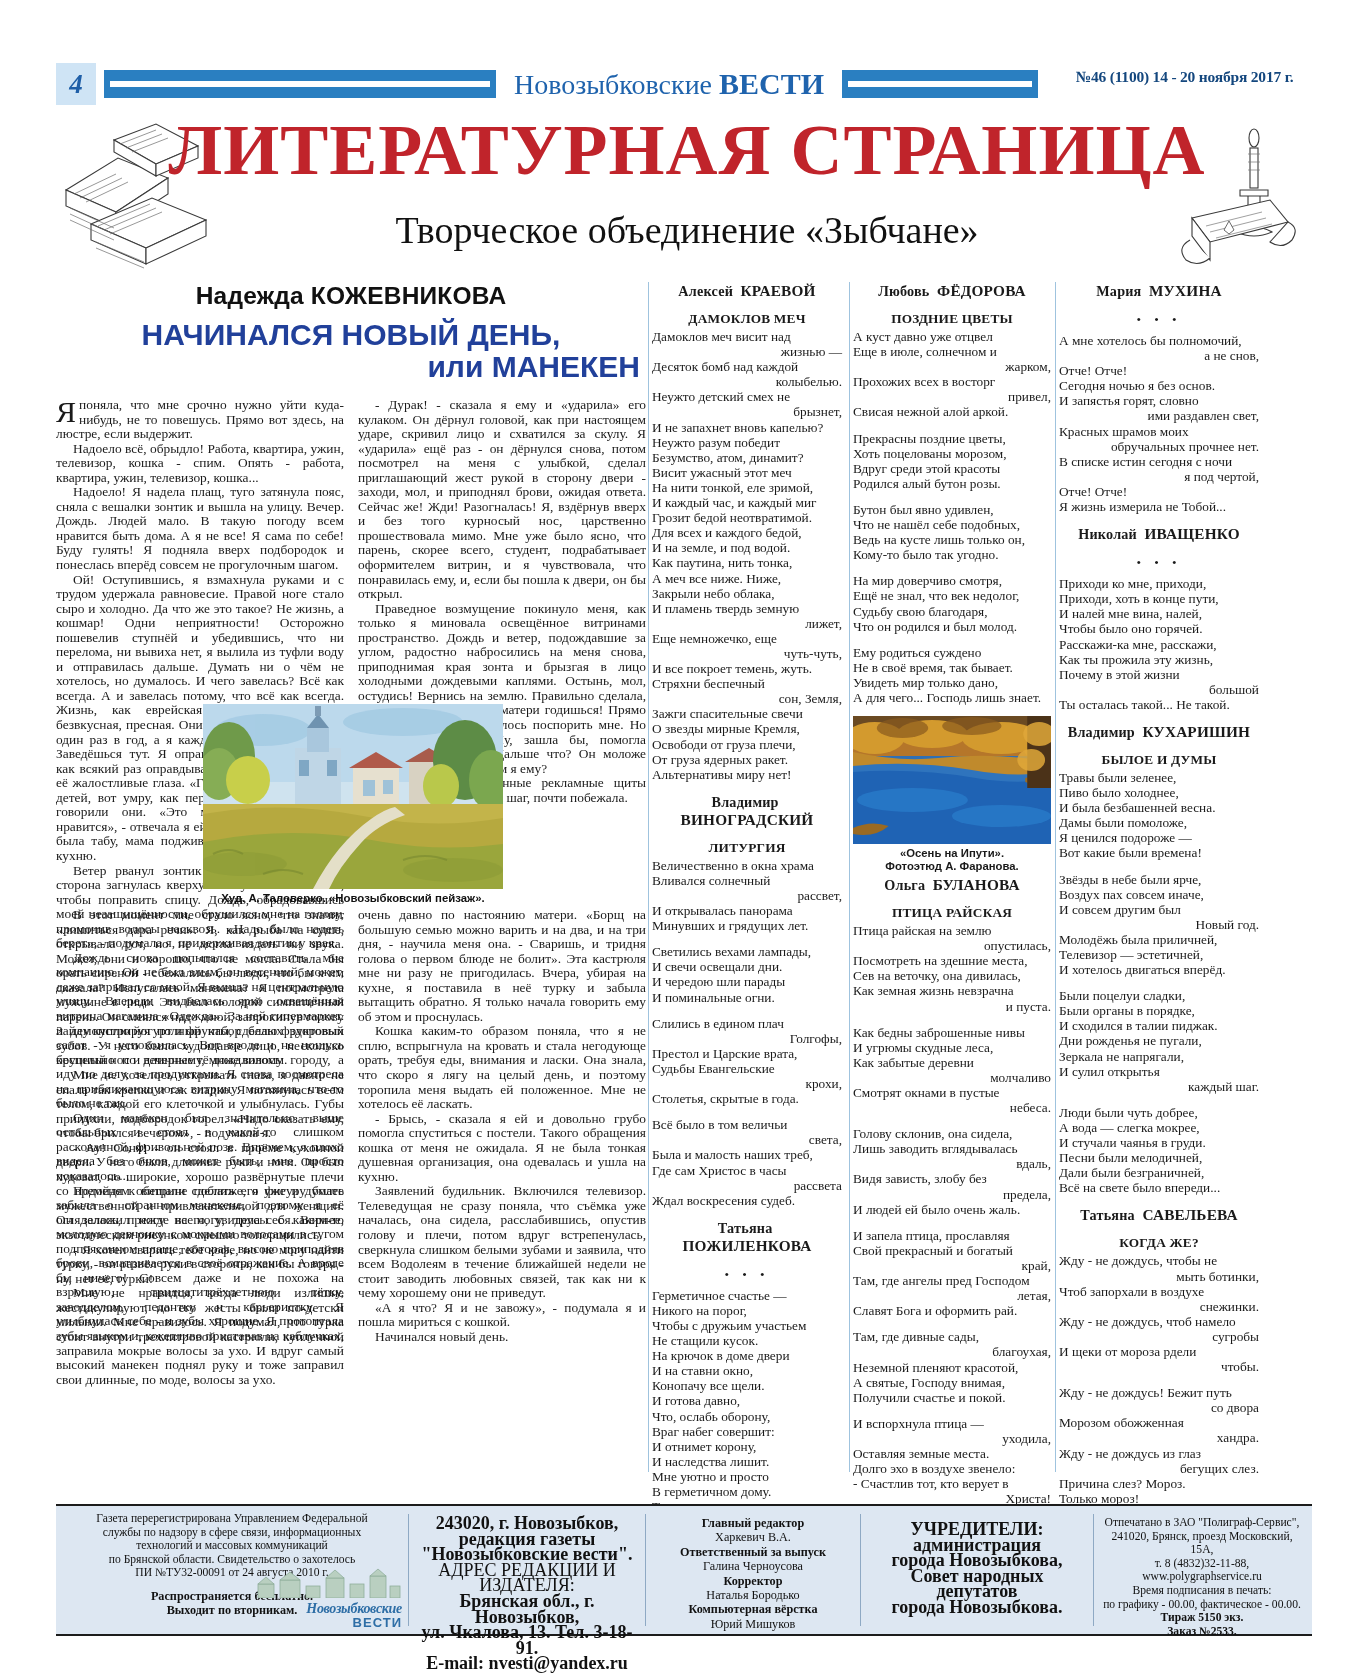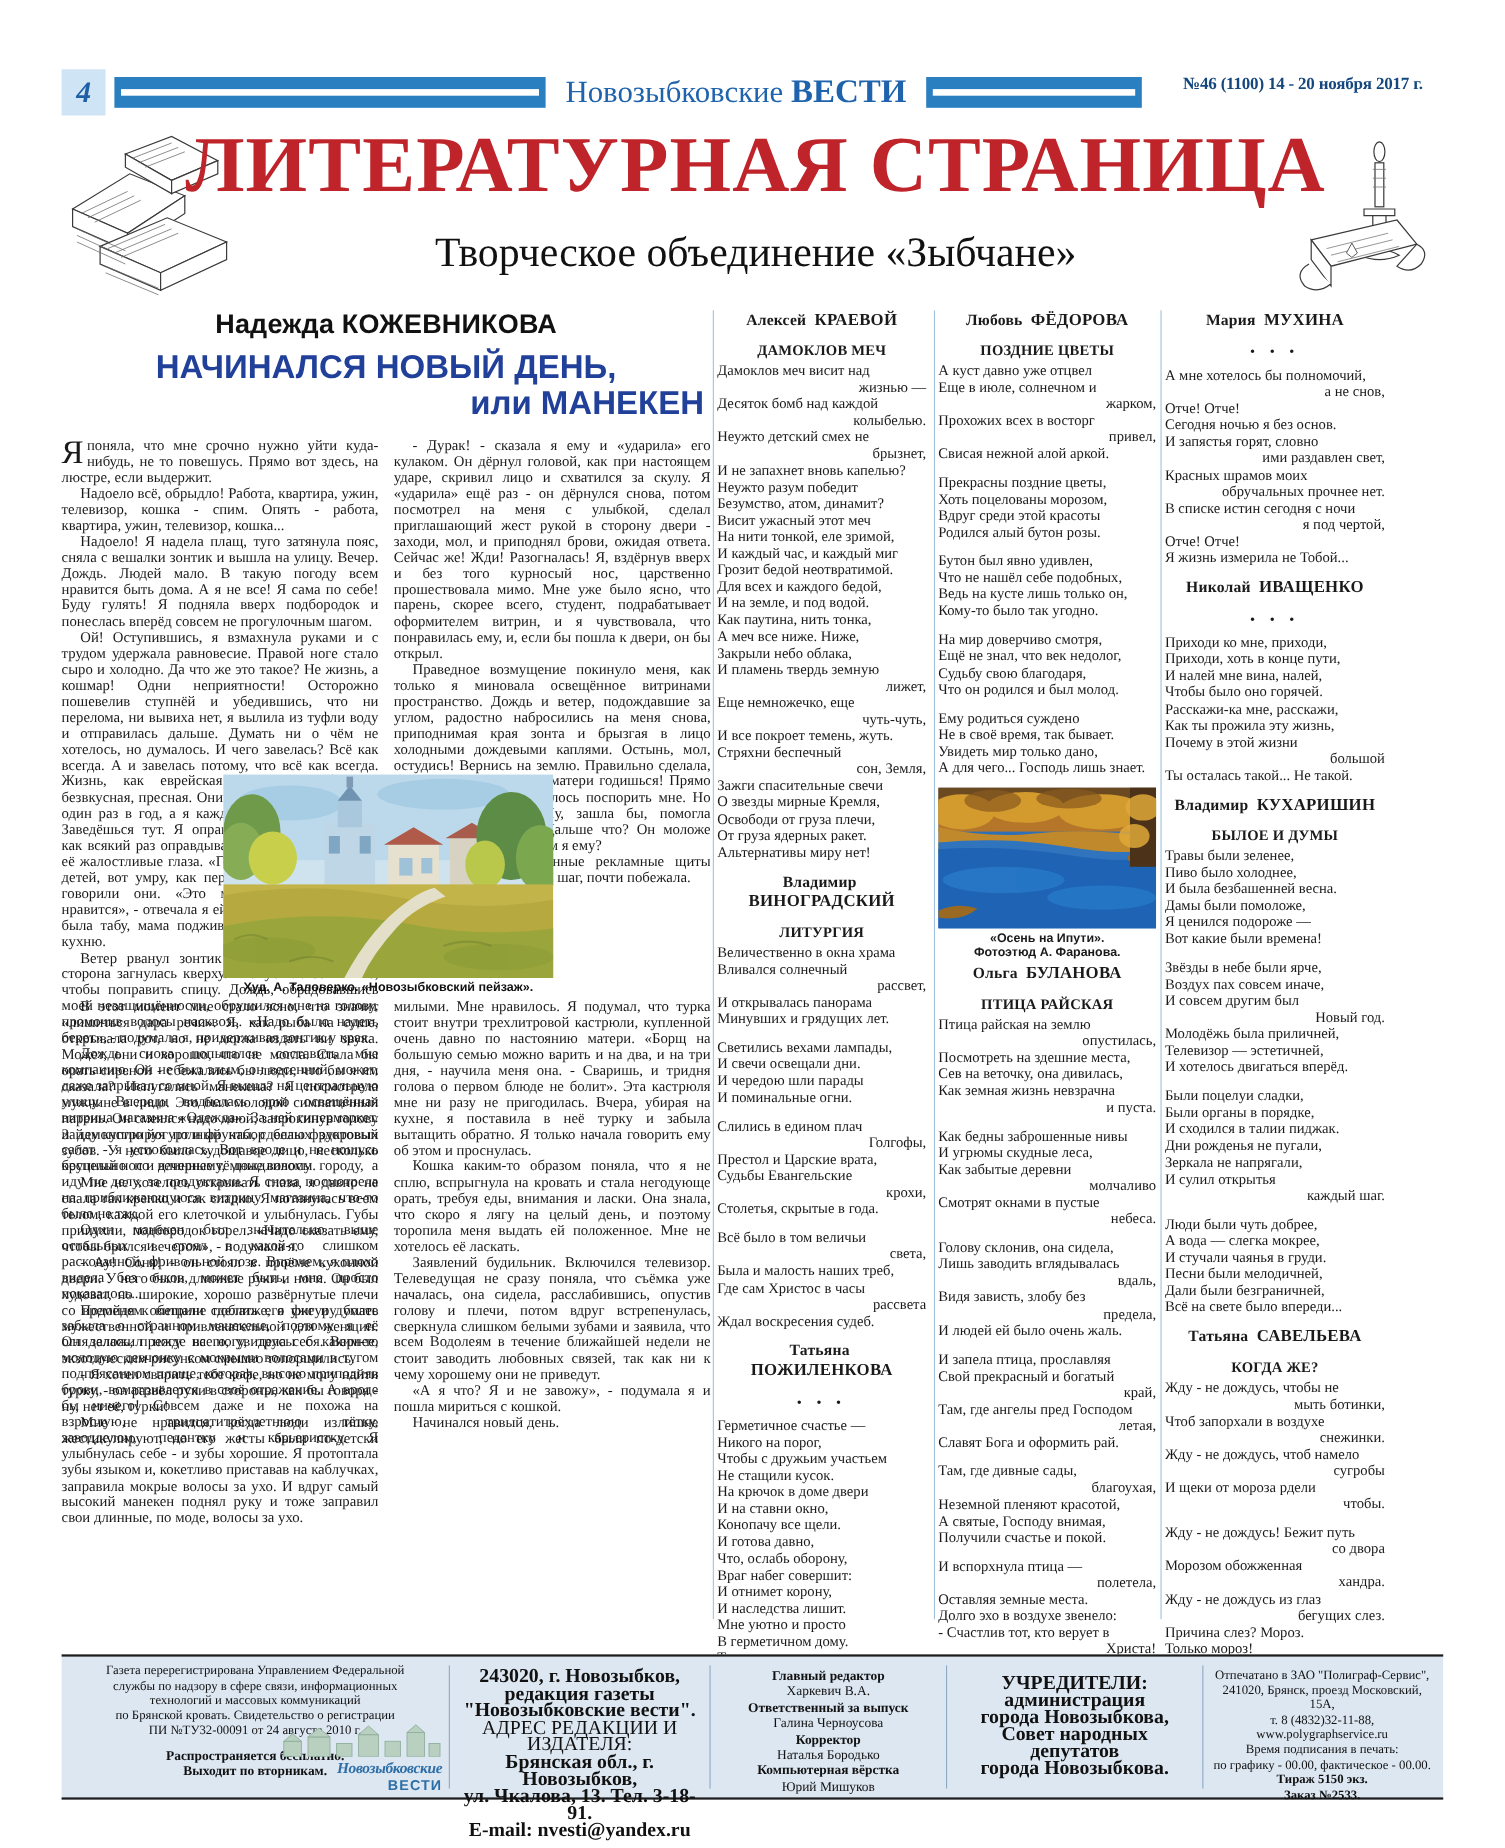--- a/index.html
+++ b/index.html
@@ -245,20 +245,21 @@
       <div class="cap">Худ. А. Таловерко. «Новозыбковский пейзаж».</div>
     </div>
 
     <div class="span-body" id="spanbody">
         <p class="body">В этот момент мне стало ясно, что значит «лишиться дара речи». Я, как рыба на суше, открывала рот, но не могла издать ни звука. Может, они и хорошо, что не могла. Стала бы орать сиреной - сбежались бы люди, что бы я им сказала? Испугалась манекена? Я посмотрела мужчине в лицо. Это был молодой симпатичный парень. Он смеялся надо мной, запрокинув голову и демонстрируя полный набор белых здоровых зубов. У него было худощавое лицо, несколько крупный нос и длинные тёмные волосы.</p>
         <p class="body">Мне не хотелось открывать глаза, я давно не спала так крепко и так сладко. Я потянулась всем телом, каждой его клеточкой и улыбнулась. Губы припухли, подбородок горел. «Надо сказать ему, чтобы брился вечером», - подумала я.</p>
         <p class="body">- Ау! Соня! - он стоял в проёме кухонной двери. У него были длинные руки и ноги. Он был худоват, но широкие, хорошо развёрнутые плечи со временем обещали сделать его фигуру более мужественной и привлекательной для женщин. Он заложил ногу на ногу, трусы с каким-то экзотическим рисунком смешно топорщились.</p>
         <p class="body">- Я хотел сварить тебе кофе, но не могу найти турку, - он развёл руки в стороны, как бы говоря - ну, нет её, турки!</p>
         <p class="body">Мне не нравится, когда люди излишне жестикулируют, но его жесты были по-детски милыми. Мне нравилось. Я подумал, что турка стоит внутри трехлитровой кастрюли, купленной очень давно по настоянию матери. «Борщ на большую семью можно варить и на два, и на три дня, - научила меня она. - Сваришь, и тридня голова о первом блюде не болит». Эта кастрюля мне ни разу не пригодилась. Вчера, убирая на кухне, я поставила в неё турку и забыла вытащить обратно. Я только начала говорить ему об этом и проснулась.</p>
         <p class="body">Кошка каким-то образом поняла, что я не сплю, вспрыгнула на кровать и стала негодующе орать, требуя еды, внимания и ласки. Она знала, что скоро я лягу на целый день, и поэтому торопила меня выдать ей положенное. Мне не хотелось её ласкать.</p>
+        <p class="body">- Брысь, - сказала я ей и довольно грубо помогла спуститься с постели. Такого обращения кошка от меня не ожидала. Я не была тонкая душевная организация, она одевалась и ушла на кухню.</p>
         <p class="body">Заявлений будильник. Включился телевизор. Телеведущая не сразу поняла, что съёмка уже началась, она сидела, расслабившись, опустив голову и плечи, потом вдруг встрепенулась, сверкнула слишком белыми зубами и заявила, что всем Водолеям в течение ближайшей недели не стоит заводить любовных связей, так как ни к чему хорошему они не приведут.</p>
         <p class="body">«А я что? Я и не завожу», - подумала я и пошла мириться с кошкой.</p>
         <p class="body">Начинался новый день.</p>
       </div>
 
     <div class="col c4" id="pcol4">
         <div class="poet"><span class="fn">Алексей&nbsp; </span><span>КРАЕВОЙ</span></div>
         <div class="poem-title">ДАМОКЛОВ МЕЧ</div>
         <div class="stanza">
           <div class="vline">Дамоклов меч висит над</div>
@@ -455,21 +456,21 @@
         </div>
         <div class="stanza">
           <div class="vline">Там, где дивные сады,</div>
           <div class="vline ind">благоухая,</div>
           <div class="vline">Неземной пленяют красотой,</div>
           <div class="vline">А святые, Господу внимая,</div>
           <div class="vline">Получили счастье и покой.</div>
         </div>
         <div class="stanza">
           <div class="vline">И вспорхнула птица —</div>
-          <div class="vline ind">полетела,</div>
+          <div class="vline ind">уходила,</div>
           <div class="vline">Оставляя земные места.</div>
           <div class="vline">Долго эхо в воздухе звенело:</div>
           <div class="vline">- Счастлив тот, кто верует в</div>
           <div class="vline ind">Христа!</div>
         </div>
       </div>
 
     <div class="col c6" id="pcol6">
         <div class="poet"><span class="fn">Мария&nbsp; </span><span>МУХИНА</span></div>
         <div class="stars">• • •</div>
@@ -560,21 +561,21 @@
         </div>
       </div>
   </div>
 
   <div class="footer">
     <div class="fcell f1">
       <div id="f1lines">
           <div class="ft sm">Газета перерегистрирована Управлением Федеральной</div>
           <div class="ft sm">службы по надзору в сфере связи, информационных</div>
           <div class="ft sm">технологий и массовых коммуникаций</div>
-          <div class="ft sm">по Брянской кровать. Свидетельство о регистрации</div>
+          <div class="ft sm">по Брянской области. Свидетельство о захотелось</div>
           <div class="ft sm">ПИ №ТУ32-00091 от 24 августа 2010 г.</div>
         </div>
       <div class="sp"></div>
       <div id="f1bold">
           <div class="ft  b">Распространяется бесплатно.</div>
           <div class="ft  b">Выходит по вторникам.</div>
         </div>
       <div class="logo-mini">
         <svg width="148" height="30" viewBox="0 0 148 30">
           <g fill="#b9cfc0" stroke="#8fae9c" stroke-width="0.8">

